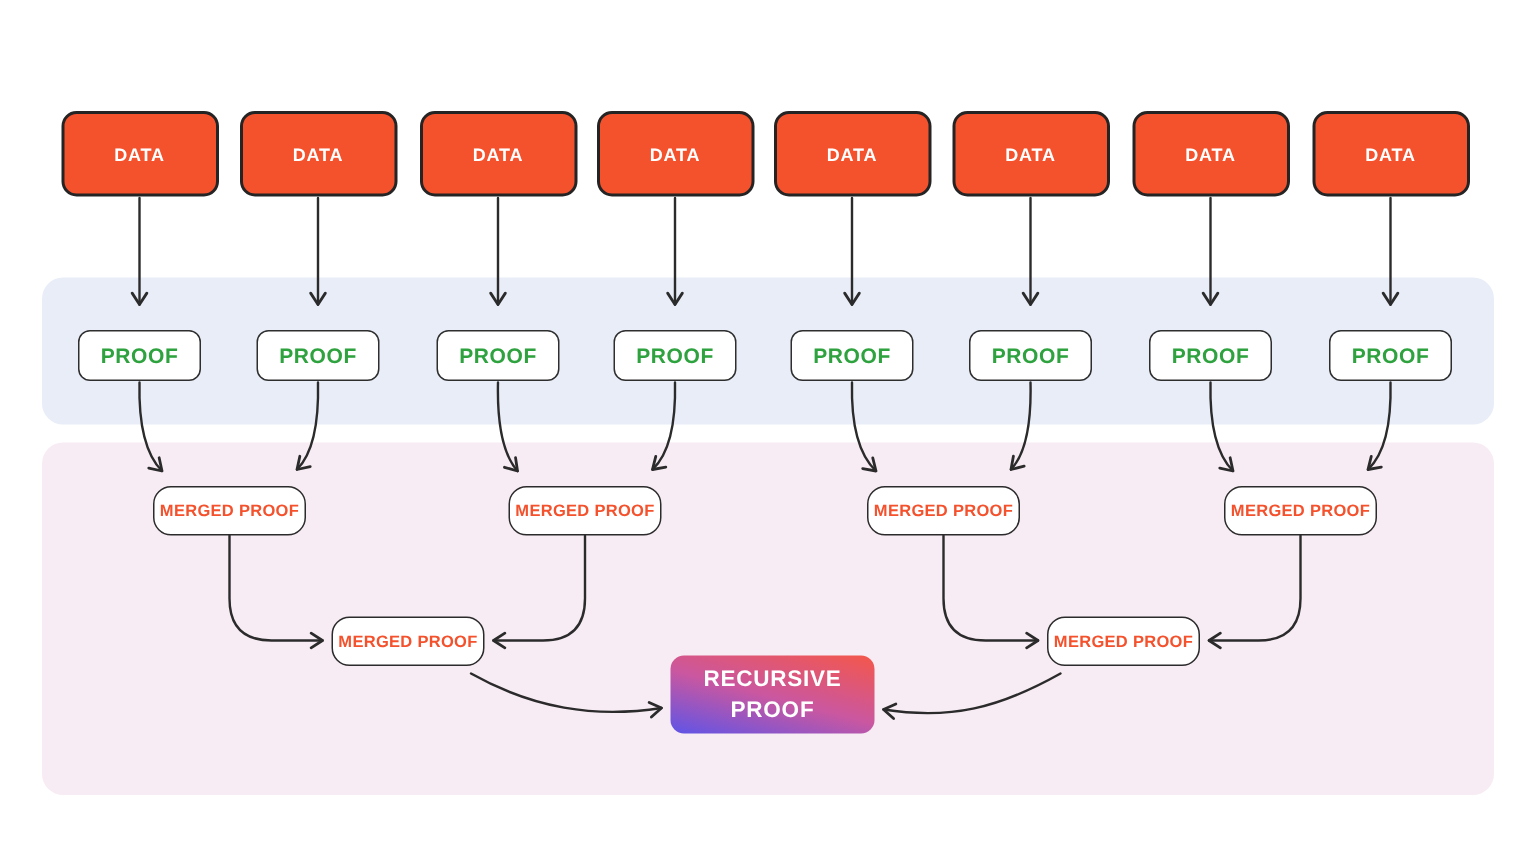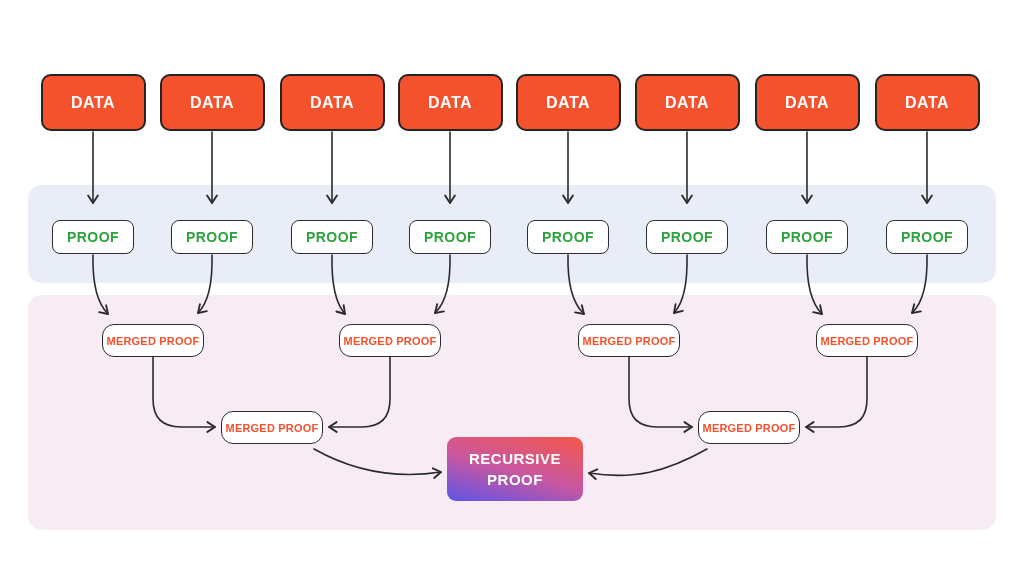--- a/index.html
+++ b/index.html
@@ -9,21 +9,21 @@
   }
   .band{position:absolute;border-radius:14px;z-index:1;}
   #arrows{position:absolute;left:0;top:0;z-index:2;pointer-events:none;}
   .node{
     position:absolute;z-index:3;box-sizing:border-box;
     display:flex;align-items:center;justify-content:center;
     font-weight:bold;background:#fff;text-align:center;
   }
   .data-box{
     border:2px solid #242424;border-radius:10px;
-    color:#fff;font-size:16px;letter-spacing:0.5px;
+    color:#fff;font-size:12px;letter-spacing:0.5px;
   }
   .proof-box{
     border:1.8px solid #2e2e2e;border-radius:8px;
     font-size:14px;letter-spacing:0.4px;
   }
   .merged-box{
     border:1.5px solid #2b2b2b;border-radius:12px;
     font-size:11px;letter-spacing:0.2px;
   }
   .recursive-box{
@@ -64,21 +64,21 @@
         <path d="M927,255 Q928,298 912,313" marker-end="url(#ah)"></path>
         <path d="M153,357 L153,399 Q153,427 181,427 L215,427" marker-end="url(#ah)"></path>
         <path d="M390,357 L390,399 Q390,427 362,427 L329,427" marker-end="url(#ah)"></path>
         <path d="M629,357 L629,399 Q629,427 657,427 L692,427" marker-end="url(#ah)"></path>
         <path d="M867,357 L867,399 Q867,427 839,427 L806,427" marker-end="url(#ah)"></path>
         <path d="M314,449 C355,472 396,479 441,472" marker-end="url(#ah)"></path>
         <path d="M707,449 C666,472 634,480 589,473" marker-end="url(#ah)"></path>
       </g>
   </svg>
 
-  <div class="recursive-box" id="recursive-node" style="left: 447px; top: 437px; width: 136px; height: 64px; background: linear-gradient(195deg, rgb(244, 87, 74) 0%, rgb(202, 87, 160) 52%, rgb(94, 84, 231) 100%);">
+  <div class="recursive-box" id="recursive-node" style="left: 447px; top: 437px; width: 136px; height: 52px; background: linear-gradient(195deg, rgb(244, 87, 74) 0%, rgb(202, 87, 160) 52%, rgb(94, 84, 231) 100%);">
     <span>RECURSIVE</span>
     <span>PROOF</span>
   </div>
 <div class="node data-box" style="left: 40.5px; top: 74px; width: 105px; height: 57px; background: rgb(244, 81, 45);">DATA</div>
     <div class="node data-box" style="left: 159.5px; top: 74px; width: 105px; height: 57px; background: rgb(244, 81, 45);">DATA</div>
     <div class="node data-box" style="left: 279.5px; top: 74px; width: 105px; height: 57px; background: rgb(244, 81, 45);">DATA</div>
     <div class="node data-box" style="left: 397.5px; top: 74px; width: 105px; height: 57px; background: rgb(244, 81, 45);">DATA</div>
     <div class="node data-box" style="left: 515.5px; top: 74px; width: 105px; height: 57px; background: rgb(244, 81, 45);">DATA</div>
     <div class="node data-box" style="left: 634.5px; top: 74px; width: 105px; height: 57px; background: rgb(244, 81, 45);">DATA</div>
     <div class="node data-box" style="left: 754.5px; top: 74px; width: 105px; height: 57px; background: rgb(244, 81, 45);">DATA</div>

